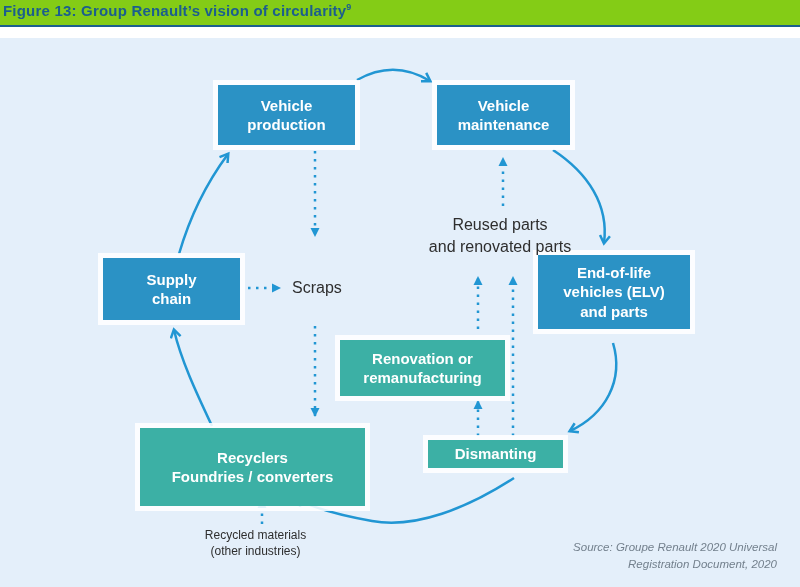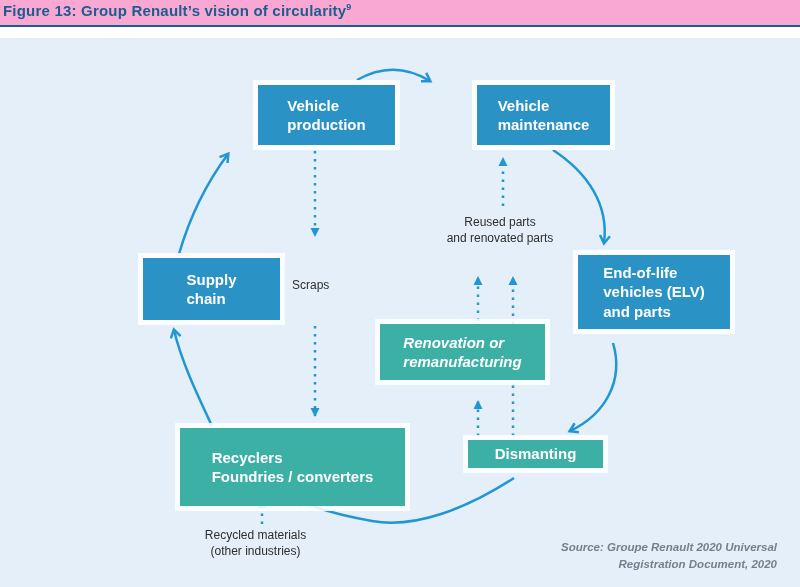--- a/index.html
+++ b/index.html
@@ -1,36 +1,36 @@
 <!DOCTYPE html>
 <html><head>
 <meta charset="utf-8">
 <style>
   html,body{margin:0;padding:0;background:#ffffff;}
   #page{position:relative;width:800px;height:587px;background:#ffffff;
         font-family:"Liberation Sans",sans-serif;overflow:hidden;}
   
   #fig-header{position:absolute;left:0;top:0;width:800px;height:25px;
-              border-bottom:2px solid #1b5e8e;background:#f9a8d4;}
+              border-bottom:2px solid #1b5e8e;background:#84cc16;}
   #fig-title{position:absolute;left:3px;top:2px;font-size:15px;font-weight:bold;
              color:#1b5e8e;letter-spacing:.2px;white-space:nowrap;}
   #fig-title sup{font-size:9px;}
   
   #panel{position:absolute;left:0;top:38px;width:800px;height:549px;background:#e4effa;}
   
   #arrows{position:absolute;left:0;top:0;z-index:1;}
   
   .box{position:absolute;z-index:2;display:flex;align-items:center;justify-content:center;
-       text-align:left;color:#ffffff;font-weight:bold;font-size:15px;line-height:1.3;
-       white-space:pre-line;box-shadow:0 0 0 5px rgba(255,255,255,0.88);margin-left:40px;}
+       text-align:center;color:#ffffff;font-weight:bold;font-size:15px;line-height:1.3;
+       white-space:pre-line;box-shadow:0 0 0 5px rgba(255,255,255,0.88);}
   .box.blue{background:#2b92c5;}
   .box.teal{background:#3cb0a5;}
   .box.white{background:#ffffff;color:#2e2e2e;font-weight:normal;box-shadow:none;font-size:15px;}
   
-  .lbl{position:absolute;z-index:2;color:#2e2e2e;font-size:12px;text-align:center;
+  .lbl{position:absolute;z-index:2;color:#2e2e2e;font-size:16px;text-align:center;
        white-space:pre-line;line-height:1.35;}
   #lbl-source{font-style:italic;color:#73808d;font-size:11.5px;text-align:right;line-height:1.45;}
 </style>
 </head>
 <body>
 
 <div id="page">
 
   <div id="fig-header">
     <div id="fig-title"><span>Figure 13: Group Renault’s vision of circularity</span><sup>9</sup></div>
@@ -71,27 +71,27 @@
 
   <div class="box blue" style="left:218px;top:85px;width:137px;height:60px;">Vehicle
 production</div>
   <div class="box blue" style="left:437px;top:85px;width:133px;height:60px;">Vehicle
 maintenance</div>
   <div class="box blue" style="left:103px;top:258px;width:137px;height:62px;">Supply
 chain</div>
   <div class="box blue" style="left:538px;top:255px;width:152px;height:74px;">End-of-life
 vehicles (ELV)
 and parts</div>
-  <div class="box teal" style="left:340px;top:324px;width:165px;height:56px;font-style:italic;">Renovation or
+  <div class="box teal" style="left:340px;top:340px;width:165px;height:56px;">Renovation or
 remanufacturing</div>
   <div class="box teal" style="left:140px;top:428px;width:225px;height:78px;">Recyclers
 Foundries / converters</div>
   <div class="box teal" style="left:428px;top:440px;width:135px;height:28px;">Dismanting</div>
 
   <div class="lbl" style="left:292px;top:277px;">Scraps</div>
   <div class="lbl" style="left:415px;top:214px;width:170px;">Reused parts
 and renovated parts</div>
   <div class="lbl" style="left:168px;top:527px;width:175px;font-size:12px;">Recycled materials
 (other industries)</div>
-  <div class="lbl" id="lbl-source" style="left:540px;top:539px;width:237px;font-weight:bold;">Source: Groupe Renault 2020 Universal
+  <div class="lbl" id="lbl-source" style="left:540px;top:539px;width:237px;">Source: Groupe Renault 2020 Universal
 Registration Document, 2020</div>
 
 </div>
 
 </body></html>

